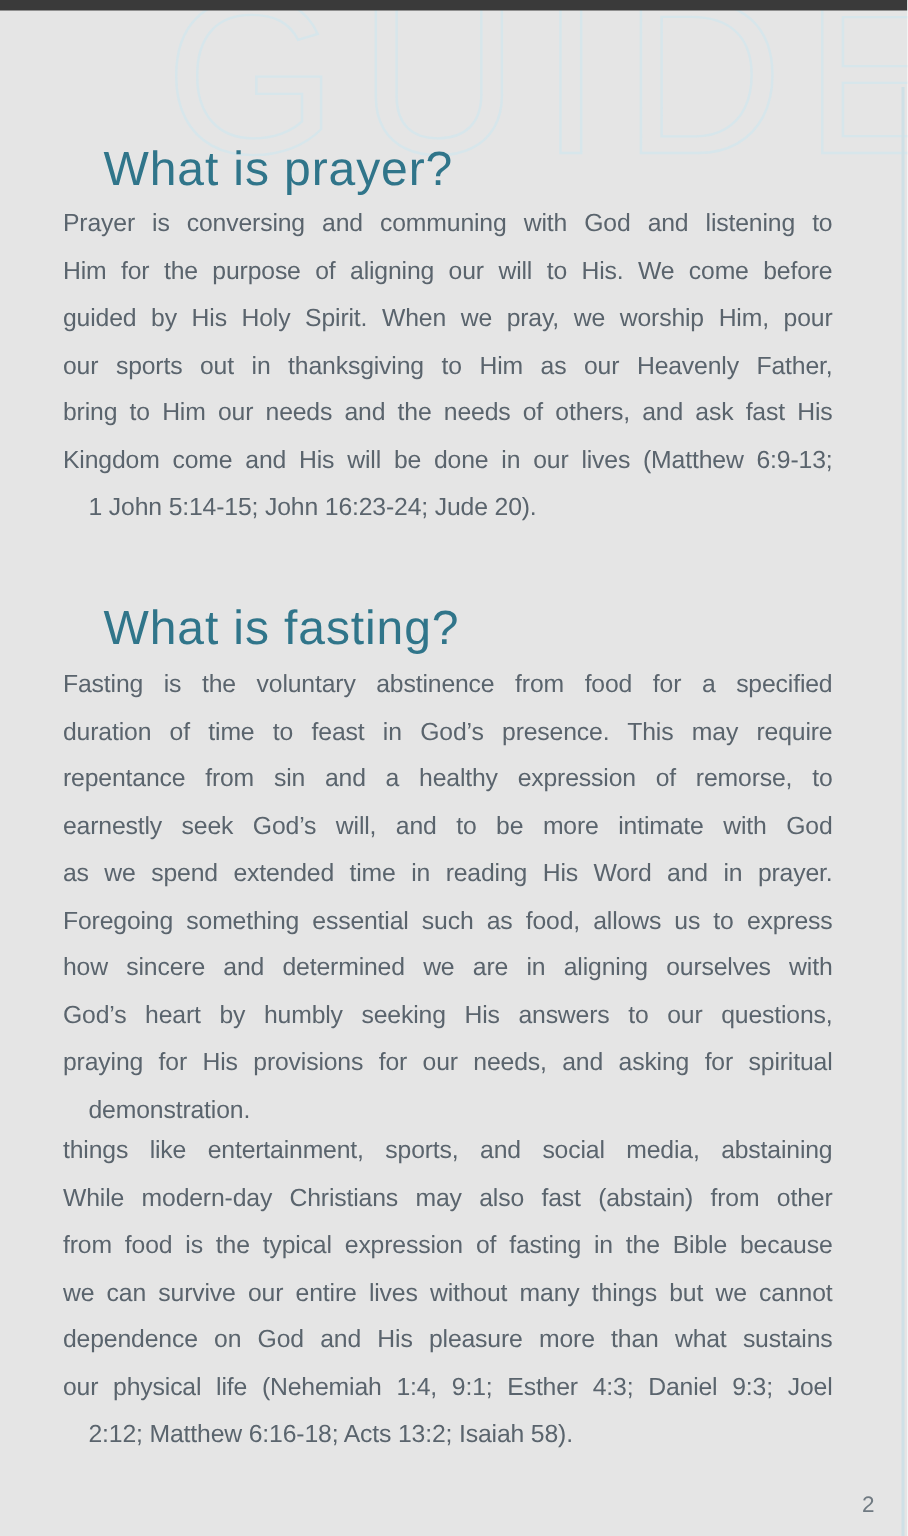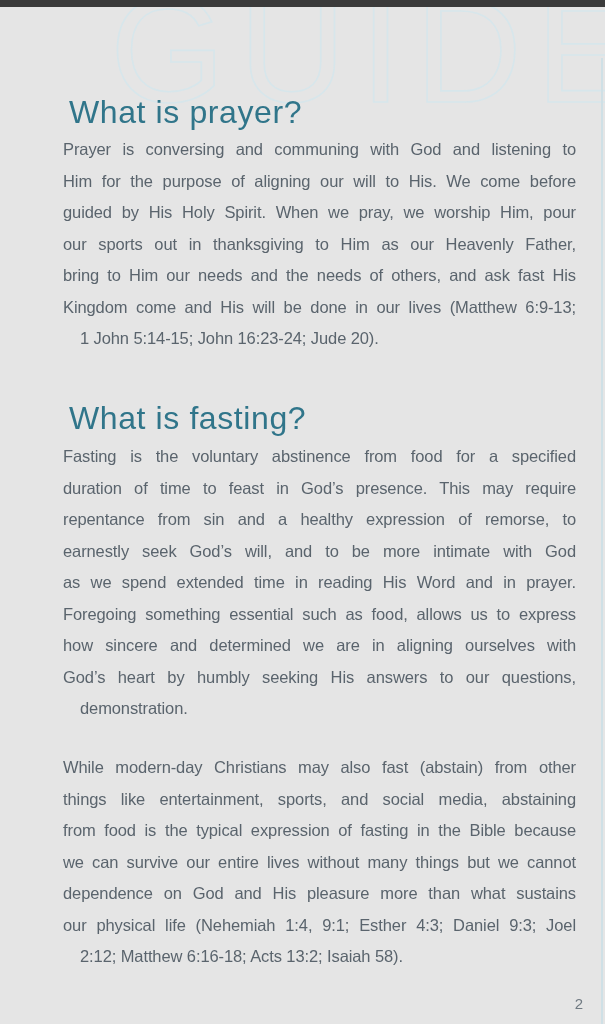--- a/index.html
+++ b/index.html
@@ -55,21 +55,21 @@
     font-size: 32px;
     font-weight: 400;
     letter-spacing: 0.6px;
     z-index: 1;
     white-space: nowrap;
   }
   .h1-prayer { top: 82px; }
   .h2-fasting { top: 388px; }
   .para {
     position: absolute;
-    left: 63px;
+    left: 42px;
     width: 513px;
     color: #5a646d;
     font-size: 16.5px;
     letter-spacing: -0.1px;
     z-index: 1;
   }
   .p1 { top: 134px; }
   .p2 { top: 441px; }
   .p3 { top: 752px; }
   .jline {
@@ -121,26 +121,27 @@
 
   <div class="para p2">
       <div class="jline">Fasting is the voluntary abstinence from food for a specified</div>
       <div class="jline">duration of time to feast in God’s presence. This may require</div>
       <div class="jline">repentance from sin and a healthy expression of remorse, to</div>
       <div class="jline">earnestly seek God’s will, and to be more intimate with God</div>
       <div class="jline">as we spend extended time in reading His Word and in prayer.</div>
       <div class="jline">Foregoing something essential such as food, allows us to express</div>
       <div class="jline">how sincere and determined we are in aligning ourselves with</div>
       <div class="jline">God’s heart by humbly seeking His answers to our questions,</div>
+      <div class="jline">praying for His provisions for our needs, and asking for spiritual</div>
       <div class="jline last">demonstration.</div>
     </div>
 
   <div class="para p3">
+      <div class="jline">things like entertainment, sports, and social media, abstaining</div>
       <div class="jline">While modern-day Christians may also fast (abstain) from other</div>
-      <div class="jline">things like entertainment, sports, and social media, abstaining</div>
       <div class="jline">from food is the typical expression of fasting in the Bible because</div>
       <div class="jline">we can survive our entire lives without many things but we cannot</div>
       <div class="jline">dependence on God and His pleasure more than what sustains</div>
       <div class="jline">our physical life (Nehemiah 1:4, 9:1; Esther 4:3; Daniel 9:3; Joel</div>
       <div class="jline last">2:12; Matthew 6:16-18; Acts 13:2; Isaiah 58).</div>
     </div>
 
   <div class="page-number">2</div>
 
 </div>

